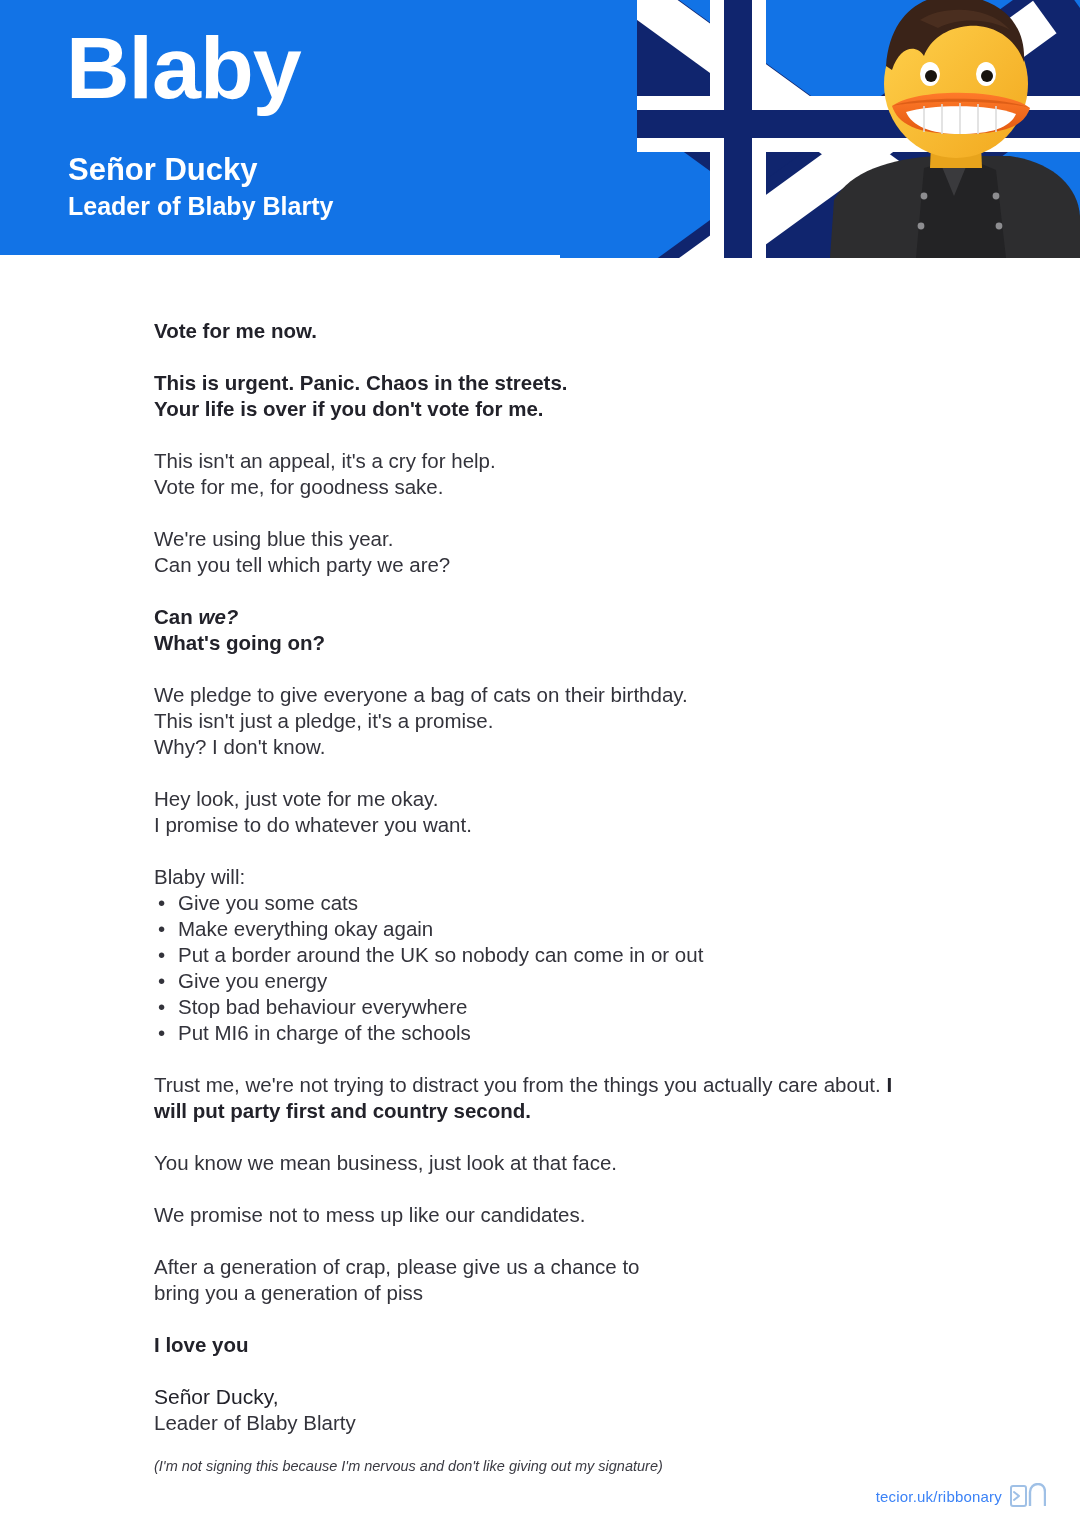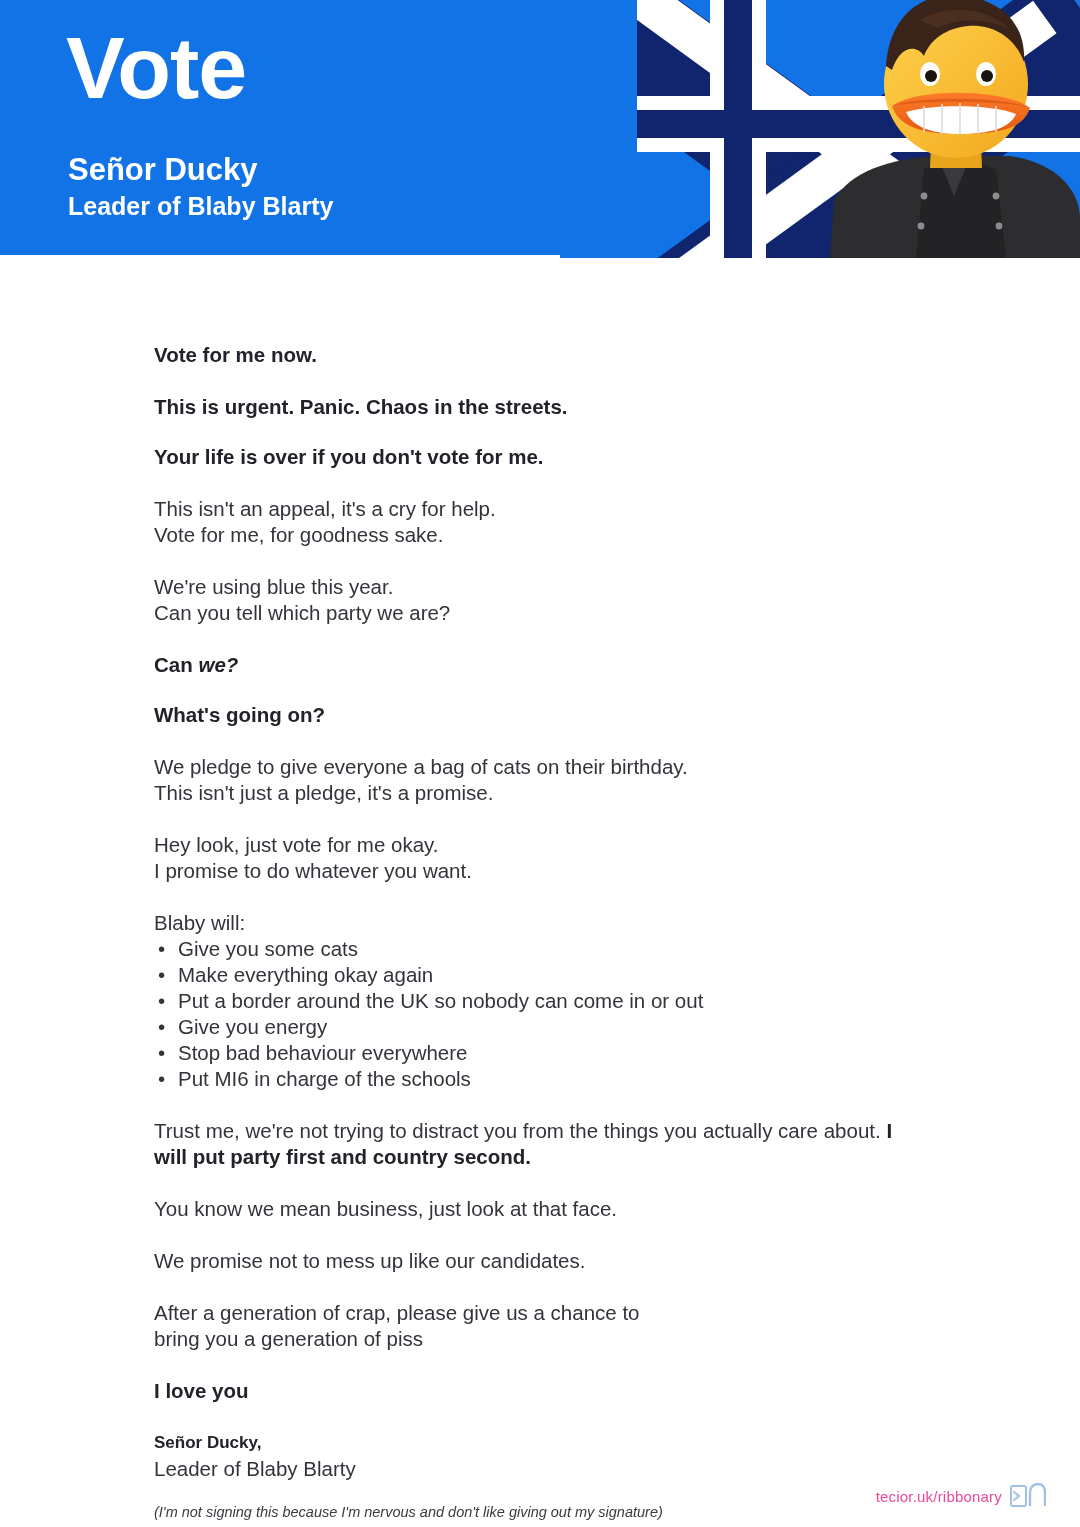--- a/index.html
+++ b/index.html
@@ -139,62 +139,62 @@
     left: 154px; top: 318px;
     width: 760px;
   }
   .para { margin: 0 0 26px 0; }
   .line {
     font-size: 20.5px;
     line-height: 26px;
     color: #33333b;
     font-weight: 400;
   }
-  .line.bold { font-weight: 700; color: #22222a; margin-top: 24px; }
+  .line.bold { font-weight: 700; color: #22222a; }
   .line.bold em { font-style: italic; }
 
   .list { margin: 0; padding: 0; list-style: none; }
   .list li {
     font-size: 20.5px;
     line-height: 26px;
     color: #33333b;
     padding-left: 24px;
     position: relative;
   }
   .list li::before {
     content: "•";
     position: absolute;
     left: 4px; top: 0;
     color: #33333b;
   }
 
   .mixed { font-size: 20.5px; line-height: 26px; color: #33333b; margin-top: 16px; }
   .mixed b { font-weight: 700; color: #22222a; }
 
-  .signoff-name { font-size: 17px; line-height: 26px; font-weight: 700; color: #22222a; }
+  .signoff-name { font-size: 21px; line-height: 26px; font-weight: 400; color: #22222a; }
   .signoff-role { font-size: 20.5px; line-height: 26px; color: #33333b; }
   .signoff-note {
     font-size: 14.5px;
     line-height: 20px;
     font-style: italic;
     color: #3a3a42;
     margin-top: 20px;
   }
 
   
   .footer {
     position: absolute;
     right: 34px; bottom: 18px;
     display: flex;
     align-items: center;
     gap: 8px;
   }
   .footer-text {
     font-size: 15px;
-    color: #ec4899;
+    color: #3b82f6;
     letter-spacing: 0.2px;
   }
   .footer-logo { width: 36px; height: 26px; }
 </style>
 </head>
 <body>
 
 <div class="header">
 
   <div class="flag-area">
@@ -204,21 +204,21 @@
     <div class="flag-w1"></div>
     <div class="flag-w2"></div>
     <div class="flag-vstripe"></div>
     <div class="flag-hstripe"></div>
     <div class="flag-vstripe-in"></div>
     <div class="flag-hstripe-in"></div>
   </div>
 
   <div class="header-blue"></div>
 
-  <div class="party-name">Vote</div>
+  <div class="party-name">Blaby</div>
   <div class="leader-name">Señor Ducky</div>
   <div class="leader-role">Leader of Blaby Blarty</div>
 
   <svg class="portrait" viewBox="0 0 260 258">
     <defs>
       <clipPath id="pc">
           <rect x="0" y="0" width="260" height="258"></rect>
         </clipPath>
       <linearGradient id="beak" x1="0" y1="0" x2="0" y2="1">
         <stop offset="0" stop-color="#ff7a2a"></stop>
@@ -288,20 +288,21 @@
   </div>
 
   <div class="para">
     <div class="line bold"><span>Can </span><em>we?</em></div>
     <div class="line bold">What's going on?</div>
   </div>
 
   <div class="para">
     <div class="line">We pledge to give everyone a bag of cats on their birthday.</div>
     <div class="line">This isn't just a pledge, it's a promise.</div>
+    <div class="line">Why? I don't know.</div>
   </div>
 
   <div class="para">
     <div class="line">Hey look, just vote for me okay.</div>
     <div class="line">I promise to do whatever you want.</div>
   </div>
 
   <div class="para">
     <div class="line">Blaby will:</div>
     <ul class="list">

